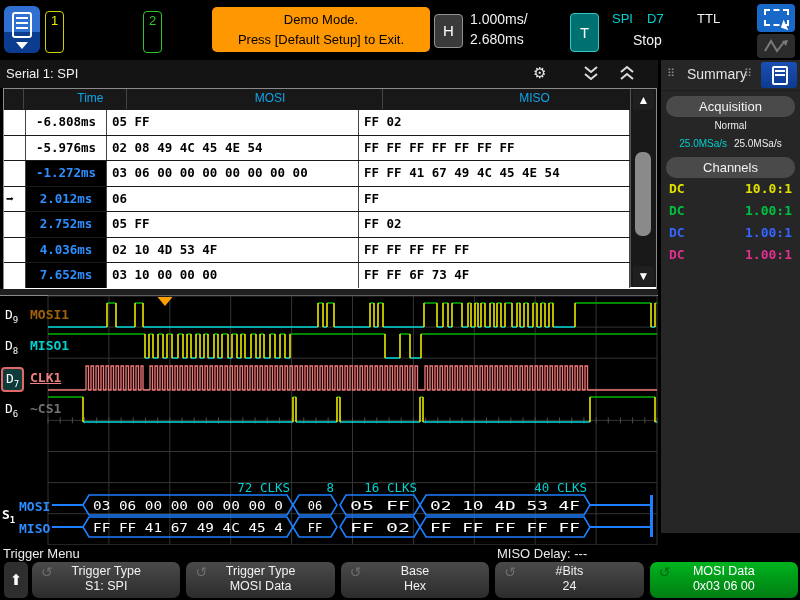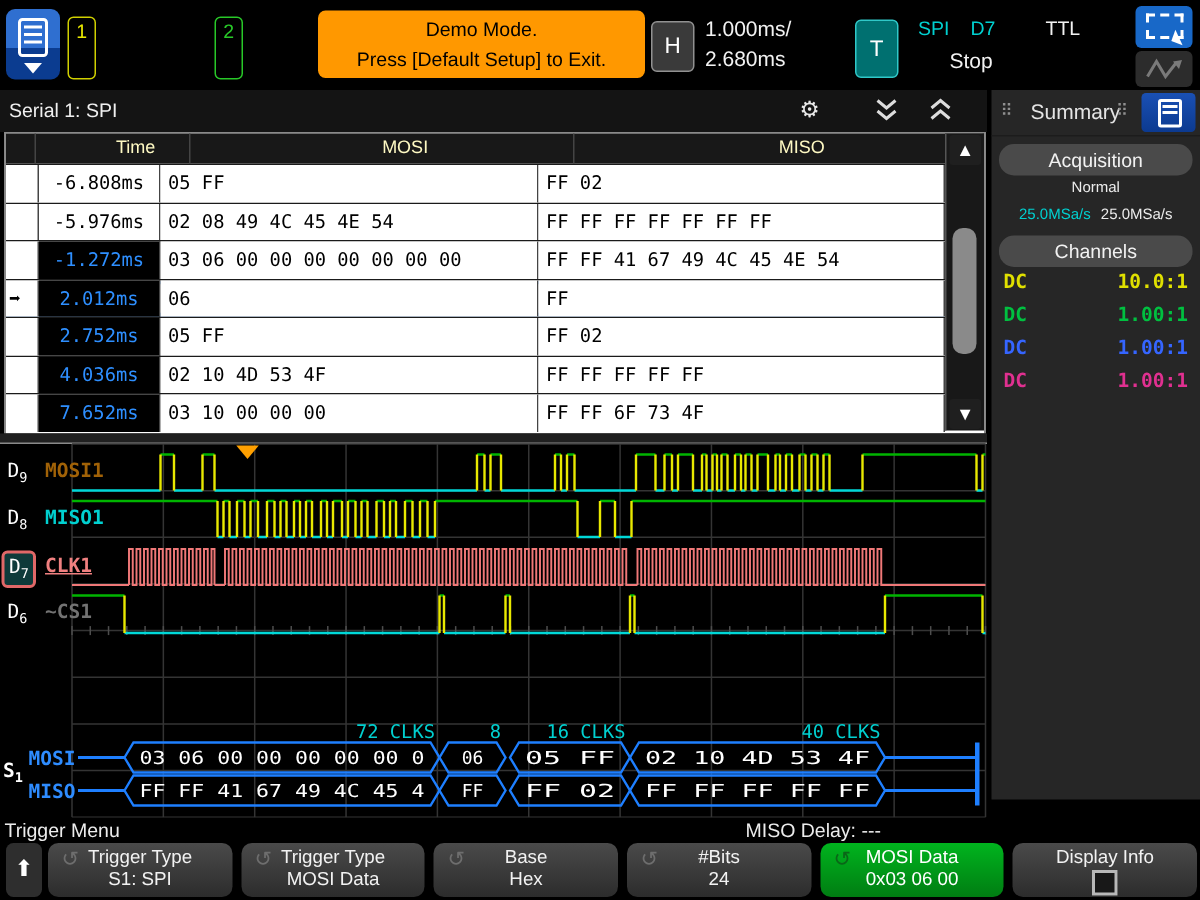--- a/index.html
+++ b/index.html
@@ -29,28 +29,28 @@
   #corner-a .cur{position:absolute;right:5px;bottom:3px;width:0;height:0;
     border-top:8px solid #fff;border-left:8px solid transparent;transform:rotate(200deg);}
   #corner-b{left:757px;top:34px;width:38px;height:24px;background:#2c2c2c;border-radius:4px;}
 
   
   #serial-header{left:0;top:60px;width:658px;height:28px;background:#141414;}
   #serial-title{position:absolute;left:6px;top:6px;font-size:13px;color:#f0f0f0;}
   .hdr-icon{position:absolute;top:4px;color:#e8e8e8;}
   #decode-table{left:3px;top:88px;width:652px;height:200px;border:1px solid #8a8a8a;background:#fff;}
   .t-row{display:flex;height:25.5px;border-top:1px solid #1a1a1a;box-sizing:border-box;}
-  .t-row.hdr{height:20px;background:#181818;color:#fef9c3;border-top:none;font-size:12px;gap:31px;}
+  .t-row.hdr{height:20px;background:#181818;color:#0ea5e9;border-top:none;font-size:12px;gap:31px;}
   .cell{box-sizing:border-box;border-right:1px solid #444;overflow:hidden;white-space:nowrap;}
   .c-mark{width:22px;}
   .c-time{width:81px;text-align:center;}
   .c-mosi{width:252px;padding-left:5px;}
   .c-miso{width:271px;padding-left:5px;}
   .t-row.hdr .cell{text-align:center;line-height:19px;padding-left:0;}
-  .t-row:not(.hdr) .cell{font-family:"DejaVu Sans Mono",monospace;font-size:12.5px;line-height:24px;color:#000;background:#fff;}
+  .t-row:not(.hdr) .cell{font-family:"DejaVu Sans Mono",monospace;font-size:12.5px;line-height:24px;color:#000;background:#fff;font-weight:bold;}
   .t-row:not(.hdr) .c-time.inwin{background:#000;color:#2e8fff;}
   .t-row.sel{box-shadow:inset 0 0 0 2.5px #1b74d8;}
   .c-mark .arr{font-size:13px;line-height:23px;color:#000;padding-left:2px;}
   #v-scroll{position:absolute;right:0;top:0;width:25px;height:198px;background:#181818;border-left:1px solid #555;}
   .sc-btn{position:absolute;left:2px;width:21px;height:20px;background:#1f1f1f;color:#fff;
      text-align:center;font-size:12px;line-height:20px;border-radius:2px;}
   #sc-thumb{position:absolute;left:4px;top:63px;width:16px;height:84px;background:#8a8a8a;border-radius:7px;}
 
   
   #wave{left:0;top:289px;width:658px;height:256px;background:#000;}
@@ -399,19 +399,15 @@
       <div class="skey">
         <span class="knob">↺</span>
         <div class="l1">#Bits</div>
         <div class="l2">24</div>
       </div>
       <div class="skey active">
         <span class="knob">↺</span>
         <div class="l1">MOSI Data</div>
         <div class="l2">0x03 06 00</div>
       </div>
-      <div class="skey">
-        <div class="l1">Display Info</div>
-        <div><span class="chk"></span></div>
-      </div>
     </div>
 
 </div>
 
 </body></html>

